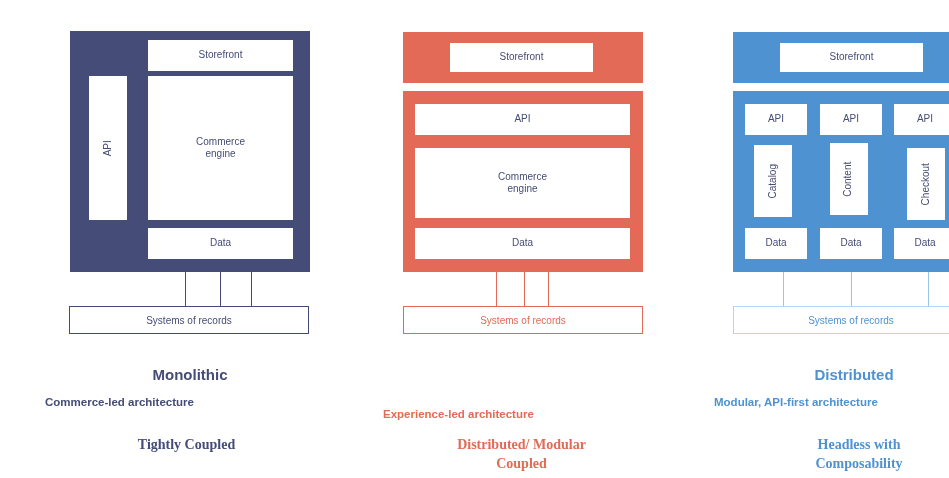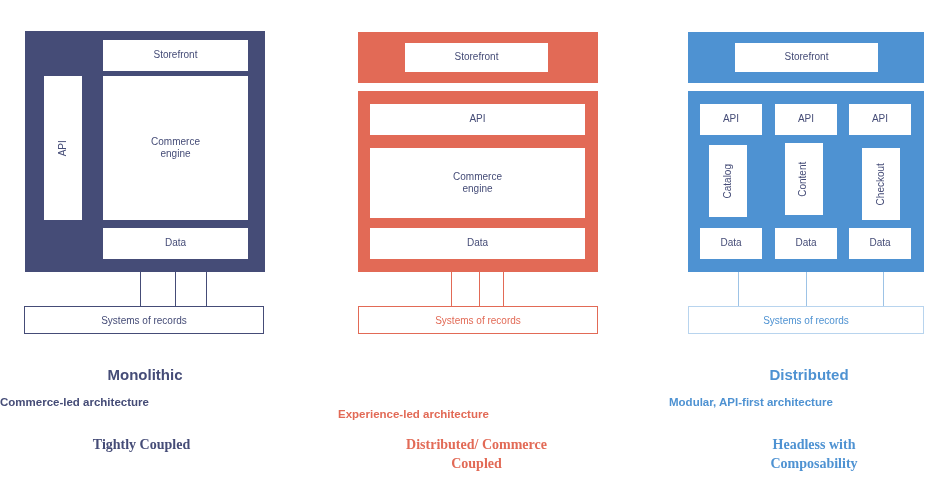--- a/index.html
+++ b/index.html
@@ -18,20 +18,21 @@
   #canvas {
     position: relative;
     width: 949px;
     height: 478px;
   }
 
   .panel {
     position: absolute;
     top: 0;
     height: 428px;
+    margin-left: 45px;
   }
 
   
   .arch-block {
     position: absolute;
     box-sizing: border-box;
   }
 
   .inner-box {
     position: absolute;
@@ -166,21 +167,21 @@
     <div class="connector" style="left:503px;top:272px;height:36px;background:#e26a56;"></div>
 
     <div class="sor" style="left:358px;top:306px;width:240px;height:28px;border-color:#e26a56;color:#e26a56;">
       <span>Systems of records</span>
     </div>
 
     <div class="caption-sub" style="left:338px;top:408px;width:280px;color:#e26a56;">
       <span>Experience-led architecture</span>
     </div>
     <div class="caption-coupling" style="left:338px;top:436px;width:277px;color:#e26a56;">
-      <div>Distributed/ Commerce</div>
+      <div>Distributed/ Modular</div>
       <div>Coupled</div>
     </div>
   </div>
 
   <div class="panel" style="left:0px;width:949px;">
 
     <div class="arch-block" style="left:688px;top:32px;width:236px;height:51px;background:#4e92d2;"></div>
 
     <div class="inner-box" style="left:735px;top:43px;width:143px;height:29px;">
       <span>Storefront</span>

